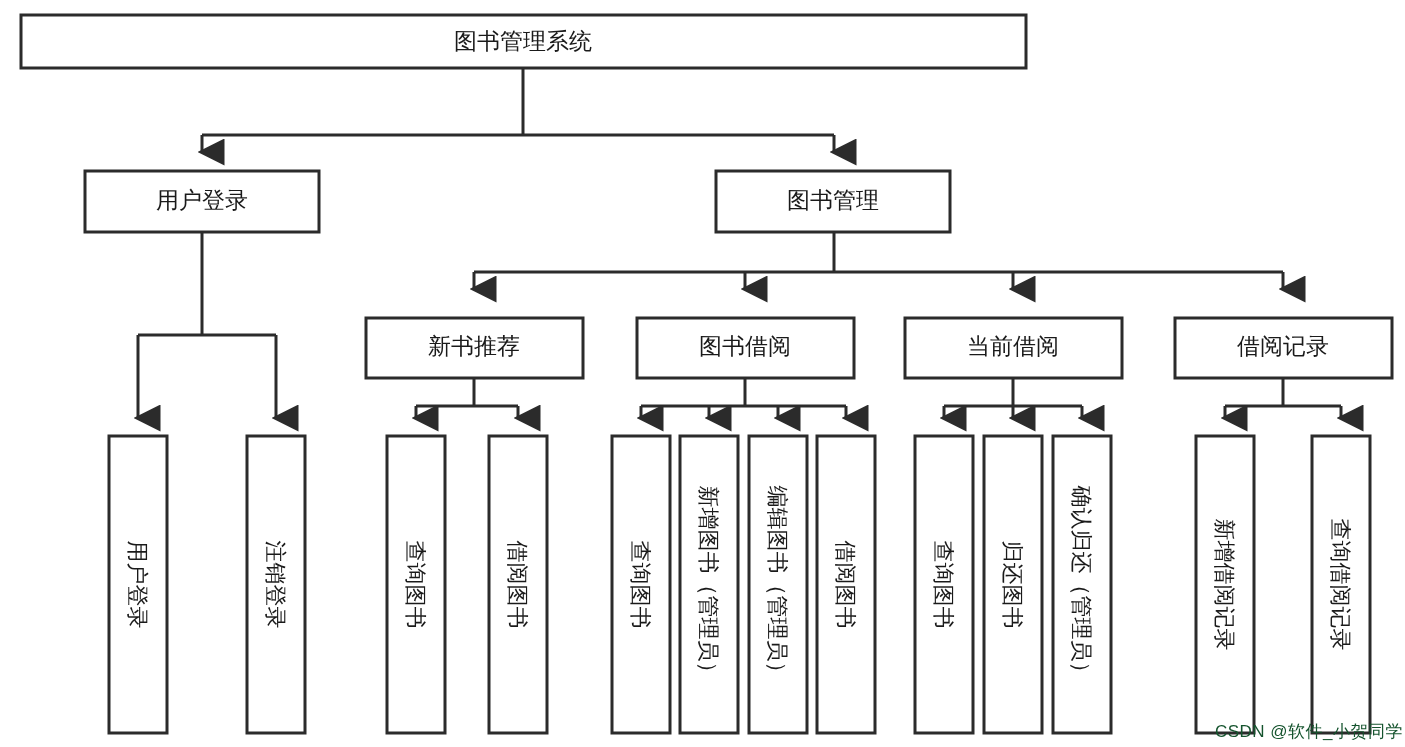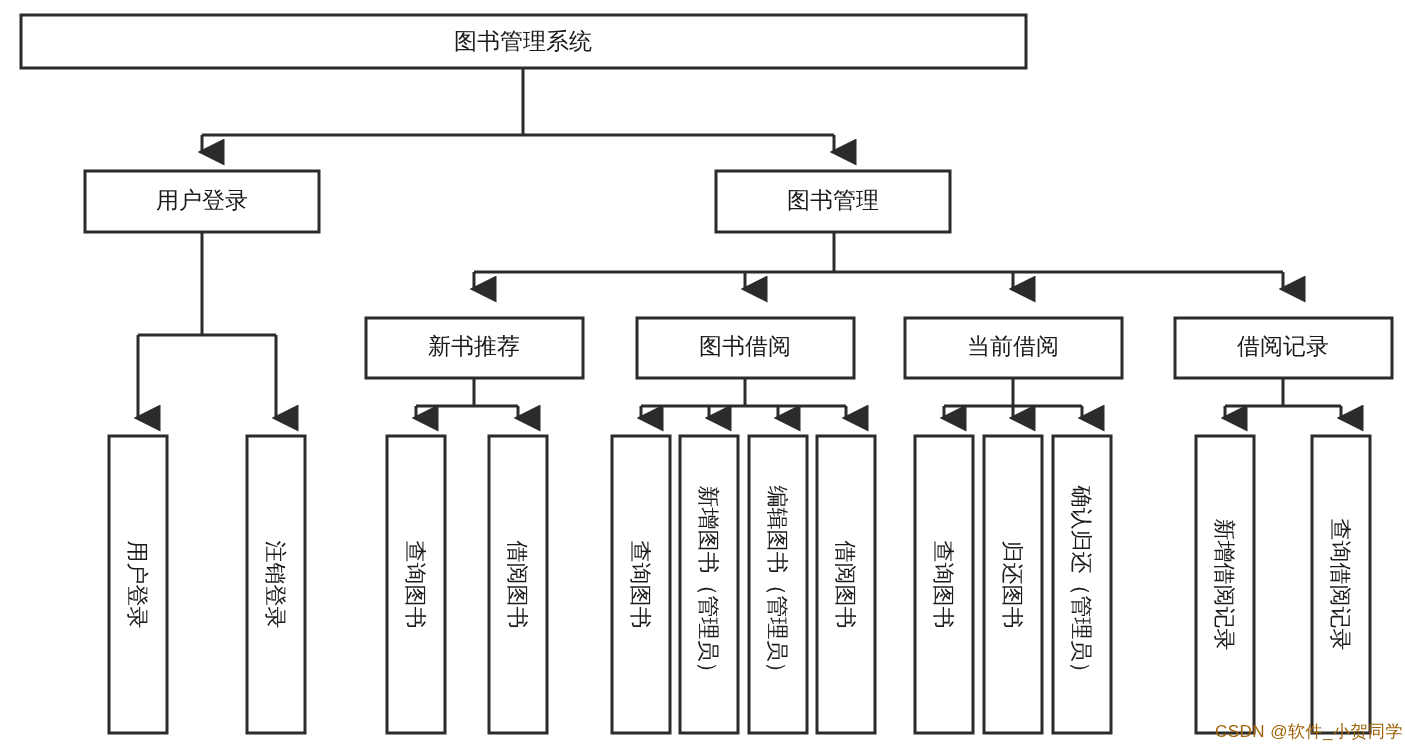--- a/index.html
+++ b/index.html
@@ -52,21 +52,21 @@
   .arrow-head {
     fill: #2b2b2b;
     stroke: none;
   }
   .watermark {
     position: absolute;
     right: 6px;
     bottom: 4px;
     font-family: "Liberation Sans", "DejaVu Sans", sans-serif;
     font-size: 17px;
-    color: #a16207;
+    color: #14532d;
     white-space: nowrap;
     letter-spacing: 0.5px;
   }
 </style>
 </head>
 <body>
 
 <div id="diagram-root">
   <svg class="diagram" viewBox="0 0 1405 747">
     <defs>

